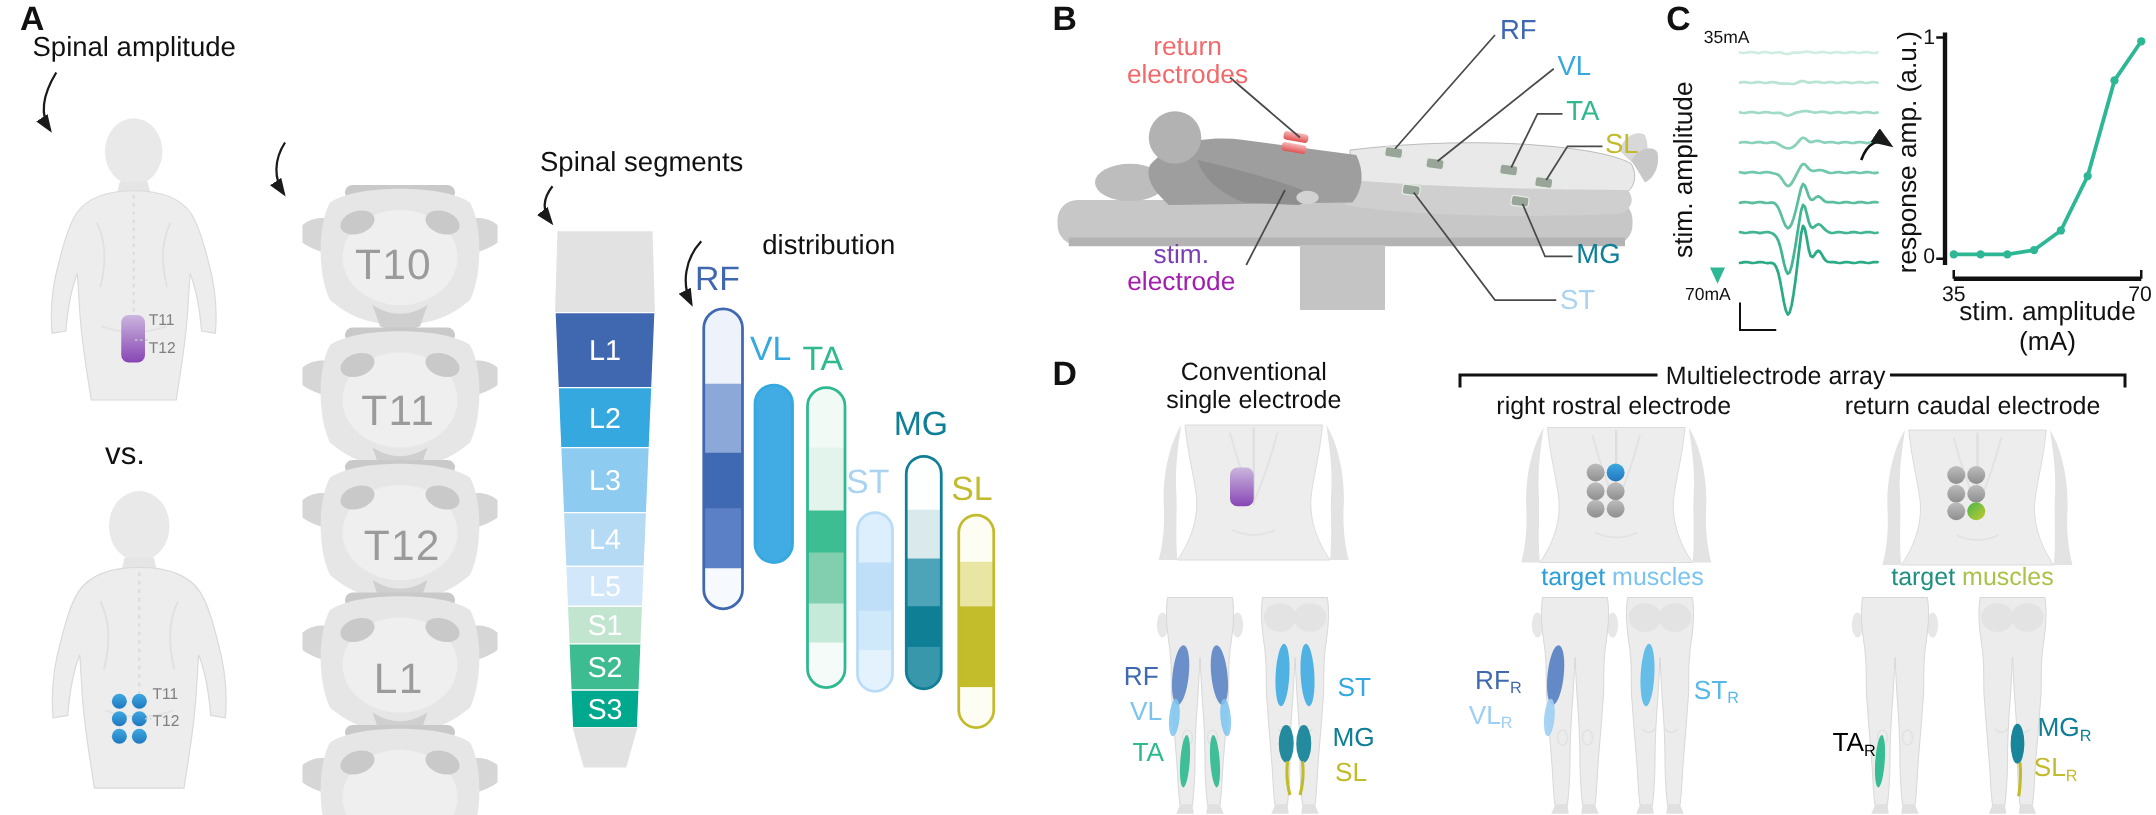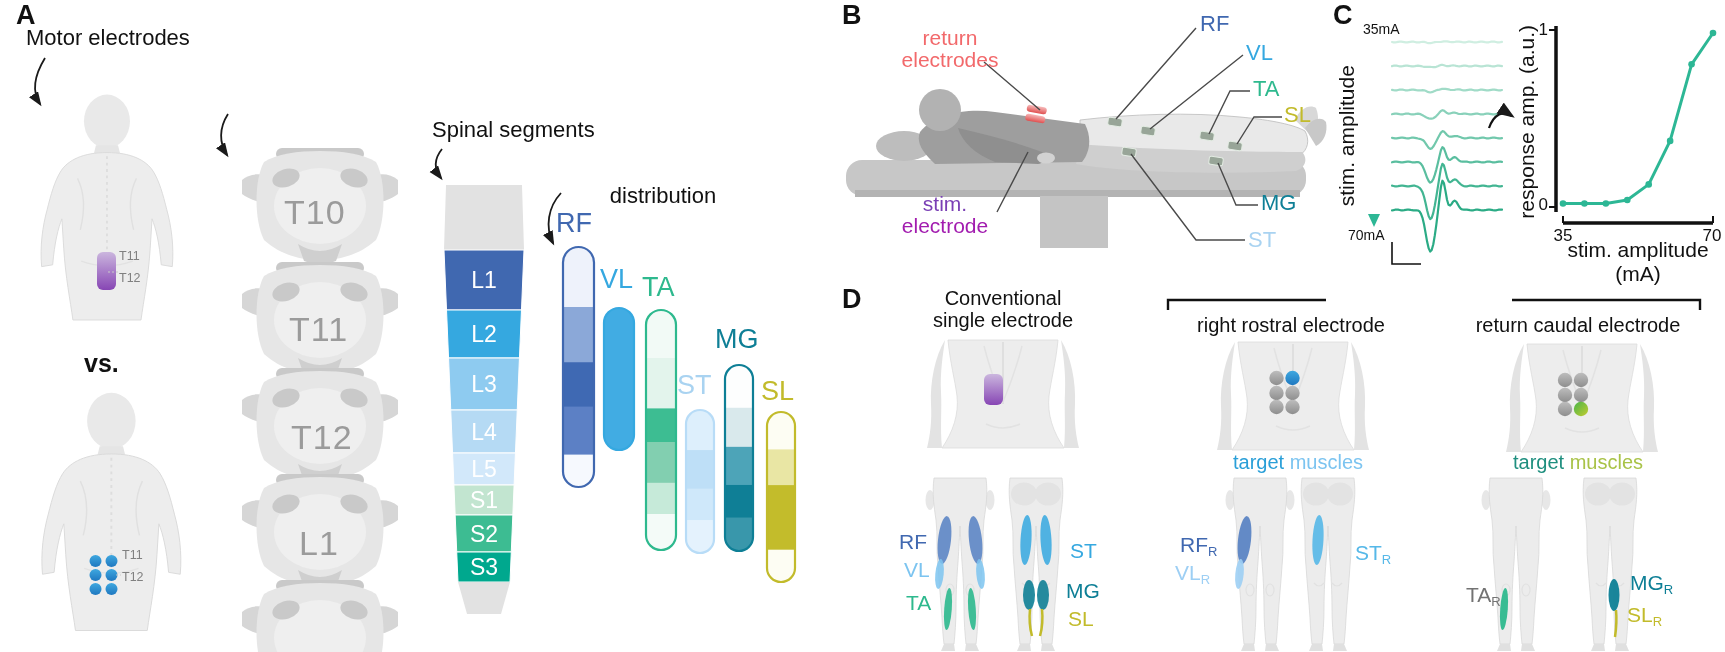--- a/index.html
+++ b/index.html
@@ -1,21 +1,21 @@
 <!DOCTYPE html>
 <html><head>
 <meta charset="utf-8">
 <style>
   html,body{margin:0;padding:0;background:#fff}
   #fig{position:relative;width:1725px;height:652px;background:#ffffff;
        font-family:"Liberation Sans",sans-serif;color:#111;overflow:hidden}
   #art{position:absolute;left:0;top:0}
   .t{position:absolute;white-space:nowrap;line-height:1.12}
   .c{text-align:center;white-space:normal}
-  .b{font-weight:bold}
+  .b{font-weight:normal}
   .rot{transform:rotate(-90deg)}
   .sub{font-size:0.62em;vertical-align:-0.28em}
   .panel{font-size:27px;font-weight:bold}
   .title{font-size:22px}
   .cap{font-size:27px}
   .small{font-size:12.5px;color:#808080}
   .vert{font-size:34px;color:#9b9b9b;letter-spacing:1px}
   .d20{font-size:20px}
   .m21{font-size:21px}
   .b22{font-size:22px}
@@ -362,21 +362,21 @@
     <ellipse cx="22" cy="131" rx="3.8" ry="21" fill="#2eb98e" opacity="0.95" transform="rotate(4 22 131)"></ellipse>
   </g>
   <g transform="translate(1576,478)">
     <use href="#gLegsBack" xlink:href="#gLegsBack"></use>
     <ellipse cx="38" cy="117" rx="5.5" ry="16" fill="#0e7f96" opacity="0.95"></ellipse>
     <path d="M40,132 C41,142 40,152 39,159" stroke="#c2bb2b" stroke-width="2.5" fill="none"></path>
   </g>
 </svg>
 
 <div class="t panel" style="left:16px;top:0px">A</div>
-<div class="t title" style="left:26px;top:26px">Motor electrodes</div>
+<div class="t title" style="left:26px;top:26px">Spinal amplitude</div>
 <div class="t small" style="left:119px;top:249px">T11</div>
 <div class="t small" style="left:119px;top:271px">T12</div>
 <div class="t b" style="left:84px;top:349px;font-size:25px">vs.</div>
 <div class="t small" style="left:122px;top:548px">T11</div>
 <div class="t small" style="left:122px;top:570px">T12</div>
 <div class="t vert" style="left:284px;top:193px">T10</div>
 <div class="t vert" style="left:289px;top:310px">T11</div>
 <div class="t vert" style="left:291px;top:418px">T12</div>
 <div class="t vert" style="left:299px;top:524px">L1</div>
 <div class="t title" style="left:432px;top:118px">Spinal segments</div>
@@ -407,36 +407,37 @@
 <div class="t ax c rot" style="left:1424px;top:110px;width:205px">response amp. (a.u.)</div>
 <div class="t tick" style="left:1532px;top:20px;width:16px;text-align:right">1</div>
 <div class="t tick" style="left:1532px;top:195px;width:16px;text-align:right">0</div>
 <div class="t tick c" style="left:1551px;top:226px;width:24px">35</div>
 <div class="t tick c" style="left:1700px;top:226px;width:24px">70</div>
 <div class="t ax c" style="left:1548px;top:238px;width:180px">stim. amplitude (mA)</div>
 
 <div class="t panel" style="left:842px;top:284px">D</div>
 <div class="t d20 c" style="left:918px;top:287px;width:170px">Conventional</div>
 <div class="t d20 c" style="left:918px;top:309px;width:170px">single electrode</div>
+<div class="t d20 c" style="left:1318px;top:290px;width:205px">Multielectrode array</div>
 <div class="t d20 c" style="left:1186px;top:314px;width:210px">right rostral electrode</div>
 <div class="t d20 c" style="left:1473px;top:314px;width:210px">return caudal electrode</div>
 <div class="t d20 c" style="left:1198px;top:451px;width:200px">
   <span style="color:#2a9fd8">target</span>
   <span style="color:#7cc4f0">muscles</span>
 </div>
 <div class="t d20 c" style="left:1478px;top:451px;width:200px">
   <span style="color:#1f8f7f">target</span>
   <span style="color:#a9c348">muscles</span>
 </div>
 <div class="t m21" style="left:899px;top:530px;color:#4068b0">RF</div>
 <div class="t m21" style="left:904px;top:558px;color:#7cc4f0">VL</div>
 <div class="t m21" style="left:906px;top:591px;color:#2eb98e">TA</div>
 <div class="t m21" style="left:1070px;top:539px;color:#35a8e0">ST</div>
 <div class="t m21" style="left:1066px;top:579px;color:#0e7f96">MG</div>
 <div class="t m21" style="left:1068px;top:607px;color:#c2bb2b">SL</div>
 <div class="t m21" style="left:1180px;top:533px;color:#4068b0"><span>RF</span><span class="sub">R</span></div>
 <div class="t m21" style="left:1175px;top:561px;color:#9dcff4"><span>VL</span><span class="sub">R</span></div>
 <div class="t m21" style="left:1355px;top:541px;color:#56b8e8"><span>ST</span><span class="sub">R</span></div>
-<div class="t m21" style="left:1466px;top:583px;color:#737373"><span>TA</span><span class="sub">R</span></div>
+<div class="t m21" style="left:1466px;top:583px;color:#000000"><span>TA</span><span class="sub">R</span></div>
 <div class="t m21" style="left:1630px;top:571px;color:#0e7f96"><span>MG</span><span class="sub">R</span></div>
 <div class="t m21" style="left:1627px;top:603px;color:#c2bb2b"><span>SL</span><span class="sub">R</span></div>
 
 </div>
 
 </body></html>

